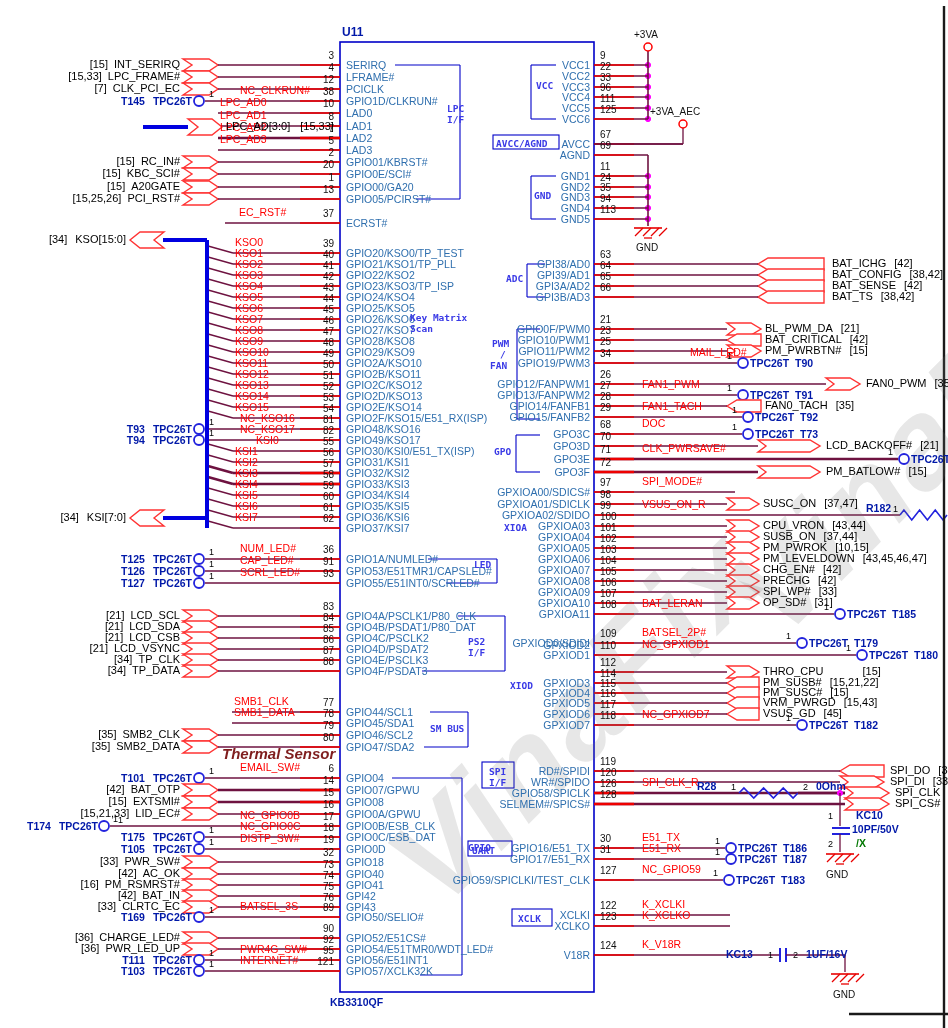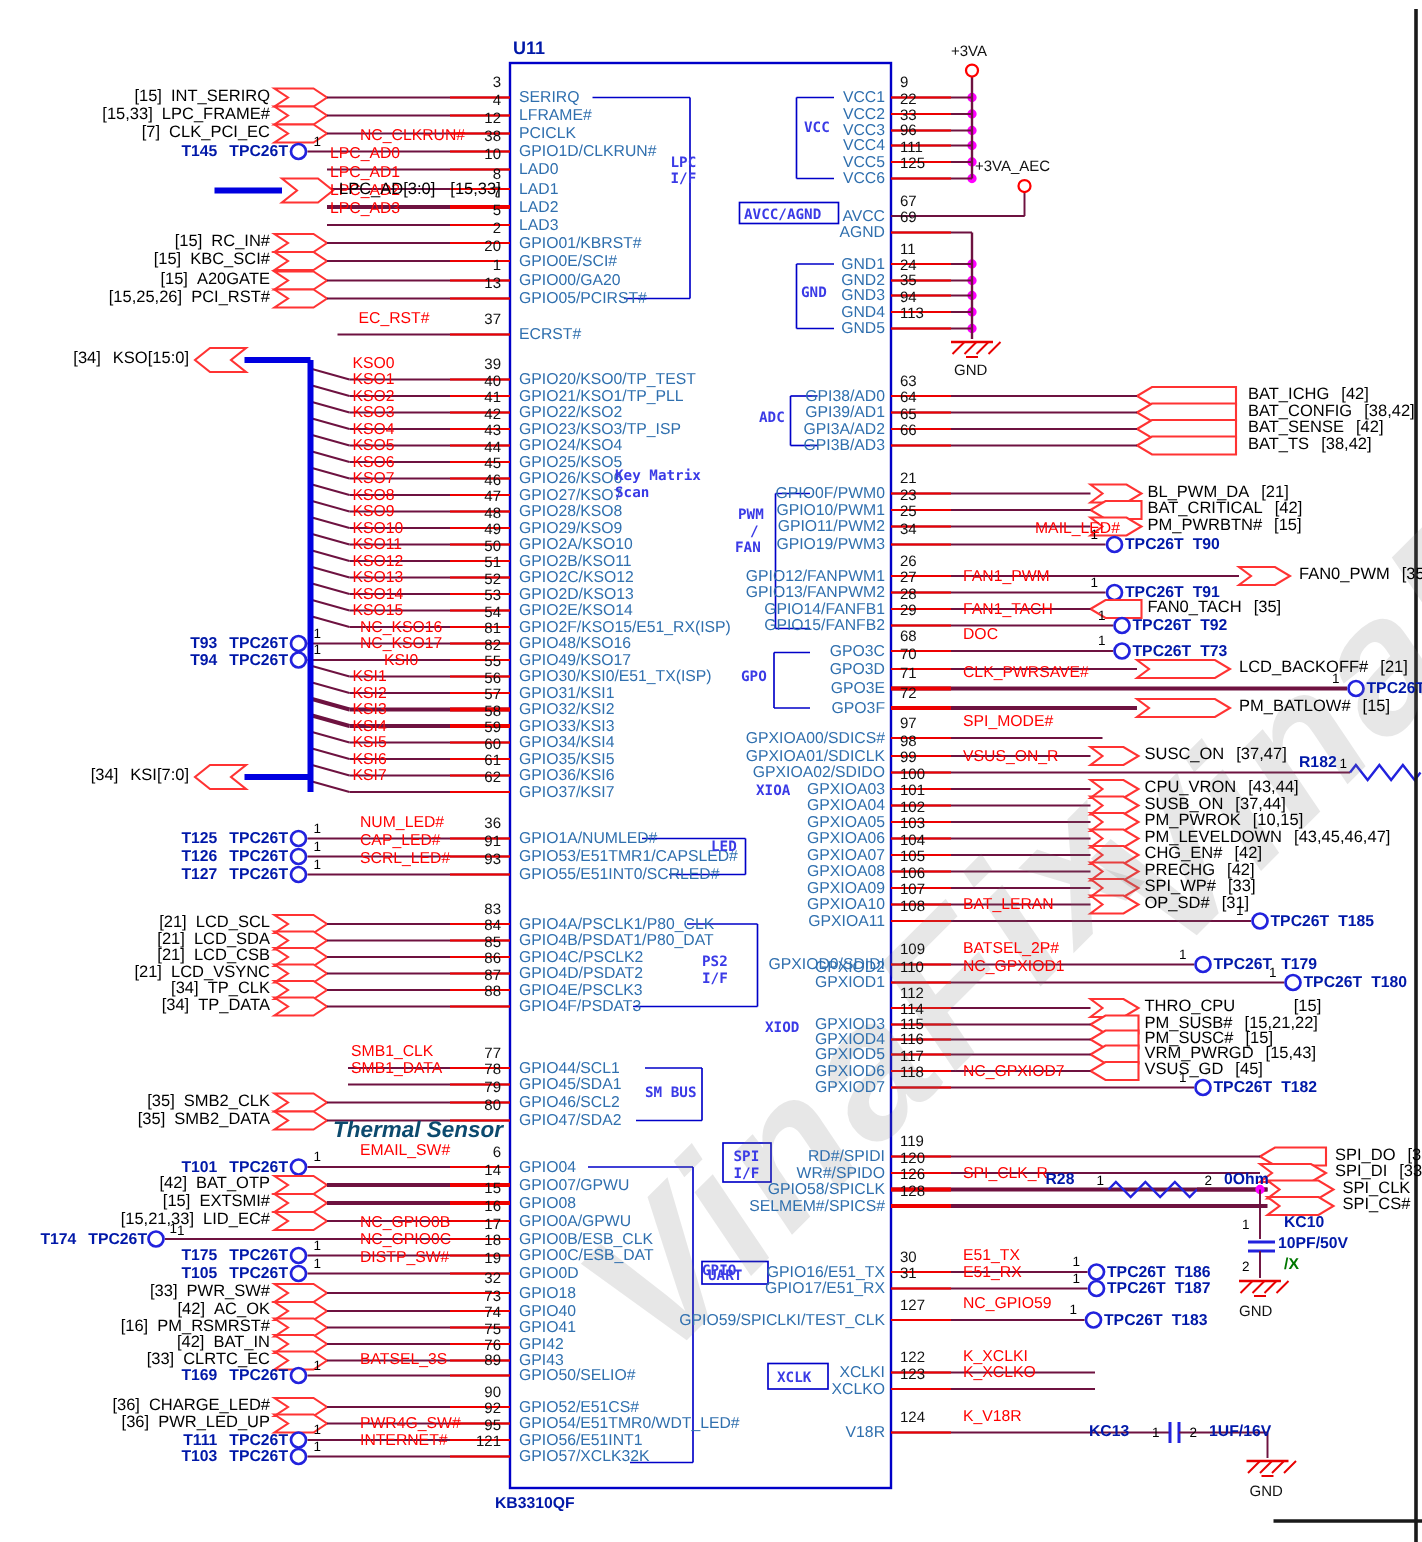--- a/index.html
+++ b/index.html
@@ -12,21 +12,21 @@
   .sig{font-size:11px;color:#000;display:flex;gap:6px;justify-content:flex-end;}
   .sigr{font-size:11px;color:#000;display:flex;gap:8px;}
   .tpl{font-weight:bold;font-size:10.5px;color:#0018a8;display:flex;gap:8px;justify-content:flex-end;}
   .tpr{font-weight:bold;font-size:10.5px;color:#0018a8;display:flex;gap:6px;}
   .mono{font-family:"DejaVu Sans Mono",monospace;font-weight:bold;font-size:9.5px;color:#3a3ae6;}
   .one{font-size:9px;color:#000;}
   .navy{font-weight:bold;font-size:10.5px;color:#0018a8;}
   .green{font-weight:bold;font-size:10.5px;color:#007700;}
   .busl{font-size:11px;color:#000;display:flex;gap:10px;}
   .buslr{font-size:11px;color:#000;display:flex;gap:8px;justify-content:flex-end;}
-  .thermal{font-weight:bold;font-style:italic;font-size:15px;color:#0c4a6e;}
+  .thermal{font-weight:bold;font-style:italic;font-size:15px;color:#7f1d1d;}
   .refdes{font-weight:bold;font-size:12px;color:#0018a8;}
   .wm{position:absolute;font-weight:bold;font-style:italic;font-size:125px;color:rgba(120,120,120,.18);
       transform:rotate(-45deg);transform-origin:0 0;pointer-events:none;letter-spacing:4px;}
   svg{position:absolute;left:0;top:0;}
 </style>
 </head>
 <body>
 
 <div id="canvas">
   <svg id="wires" width="948" height="1028">

